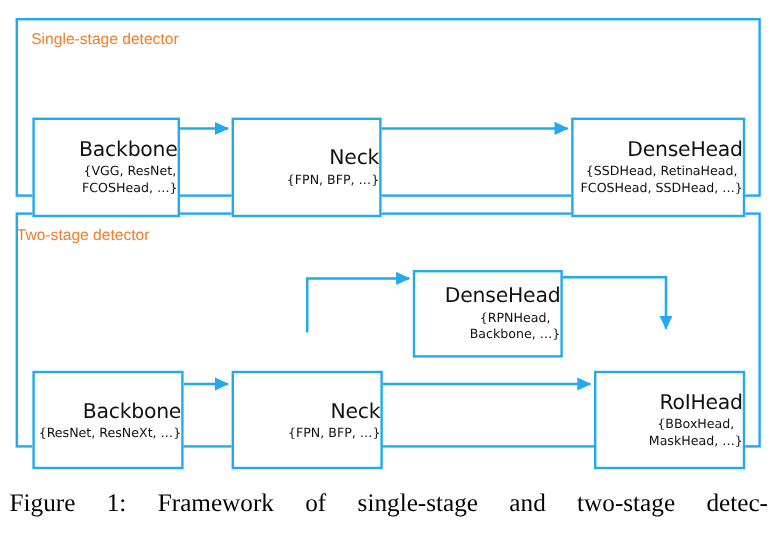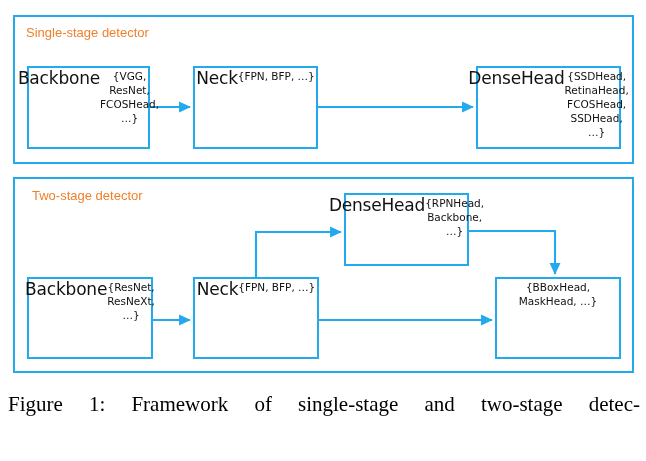--- a/index.html
+++ b/index.html
@@ -36,35 +36,36 @@
 
   .section-title {
     position: absolute;
     color: #f07f2c;
     font-family: "Liberation Sans", sans-serif;
     font-size: 13px;
     line-height: 20px;
     white-space: nowrap;
   }
   #title-single { left: 26px; top: 23px; }
-  #title-two    { left: 32px; top: 186px; }
+  #title-two    { left: 14px; top: 186px; }
 
   
   .module-box {
     position: absolute;
     box-sizing: border-box;
     border: 2px solid #22a9ee;
     background: #ffffff;
     display: flex;
-    flex-direction: row;
-    align-items: flex-start;
+    flex-direction: column;
+    align-items: flex-end;
     justify-content: center;
     text-align: center;
     color: #111111;
     z-index: 3;
+    margin-top: 32px;
   }
   .module-title {
     font-family: "DejaVu Sans", sans-serif;
     font-size: 17px;
     line-height: 20px;
     letter-spacing: -0.2px;
     white-space: nowrap;
   }
   .module-sub {
     font-family: "DejaVu Sans", sans-serif;
@@ -106,20 +107,21 @@
     font-size: 21px;
     line-height: 28px;
     color: #000000;
     text-align: justify;
     text-justify: inter-word;
   }
   #caption .cap-line { display: block; }
   #caption .cap-line-1 {
     text-align: justify;
     text-align-last: justify;
+    margin-top: 15px;
   }
 </style>
 </head>
 <body>
 
 <div id="figure">
 
   <div class="section-frame" id="frame-single"></div>
 
   <div class="section-title" id="title-single">Single-stage detector</div>
@@ -155,20 +157,21 @@
     <div class="module-title">Backbone</div>
     <div class="module-sub">{ResNet, ResNeXt, …}</div>
   </div>
 
   <div class="module-box" id="box-t-neck">
     <div class="module-title">Neck</div>
     <div class="module-sub">{FPN, BFP, …}</div>
   </div>
 
   <div class="module-box" id="box-t-roihead">
+    <div class="module-title">RoIHead</div>
     <div class="module-sub">{BBoxHead,
 MaskHead, …}</div>
   </div>
 
   <svg id="connectors" viewBox="0 0 646 380">
     <defs>
       <marker id="arrowhead" markerWidth="6" markerHeight="6" refX="5.2" refY="3" orient="auto" markerUnits="strokeWidth">
         <path d="M0,0.4 L5.6,3 L0,5.6 z" fill="#22a9ee"></path>
       </marker>
     </defs>

